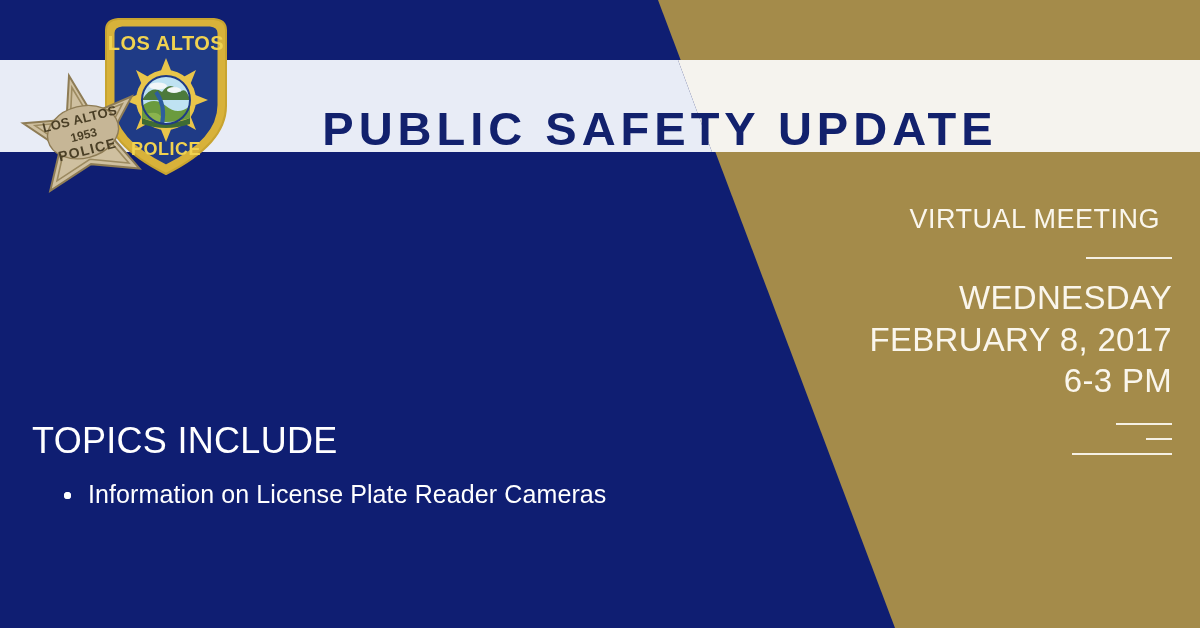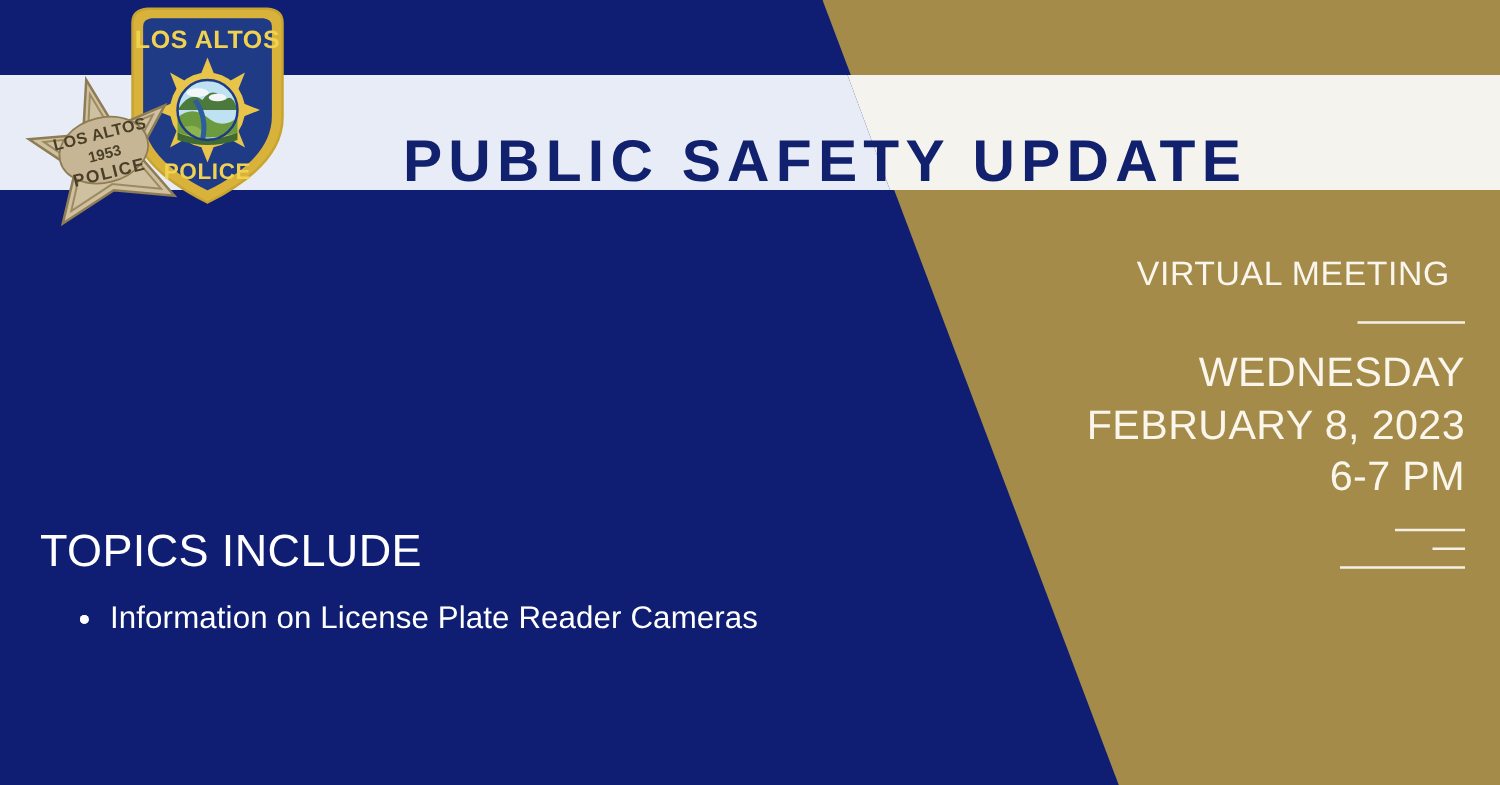--- a/index.html
+++ b/index.html
@@ -40,21 +40,21 @@
     box-sizing:border-box;
     color:#12216D;
     font-size:47px;
     font-weight:bold;
     letter-spacing:5px;
     line-height:1;
     white-space:nowrap;
   }
 
   
-  .emblem{position:absolute;left:18px;top:2px;width:220px;height:170px;z-index:6;}
+  .emblem{position:absolute;left:18px;top:14px;width:220px;height:170px;z-index:6;}
   .patch{position:absolute;left:78px;top:0px;width:140px;height:165px;}
   .star{position:absolute;left:0px;top:58px;width:132px;height:128px;}
 
   
   .right-col{
     position:absolute;right:28px;top:205px;width:420px;z-index:4;
     text-align:right;color:#FAF6EC;
   }
   .vm{
     font-size:27px;font-weight:normal;letter-spacing:.5px;line-height:1.05;
@@ -155,22 +155,22 @@
         </g>
       </g>
     </svg>
   </div>
 
   <div class="right-col">
     <div class="vm">VIRTUAL MEETING</div>
     <div class="rule-a"></div>
     <div class="dates">
       <div class="dline">WEDNESDAY</div>
-      <div class="dline">FEBRUARY 8, 2023</div>
-      <div class="dline">6-7 PM</div>
+      <div class="dline">FEBRUARY 8, 2017</div>
+      <div class="dline">6-3 PM</div>
     </div>
     <div class="rules-b">
       <div class="r r1"></div>
       <div class="r r2"></div>
       <div class="r r3"></div>
     </div>
   </div>
 
   <div class="topics">
     <div class="topics-head">TOPICS INCLUDE</div>

